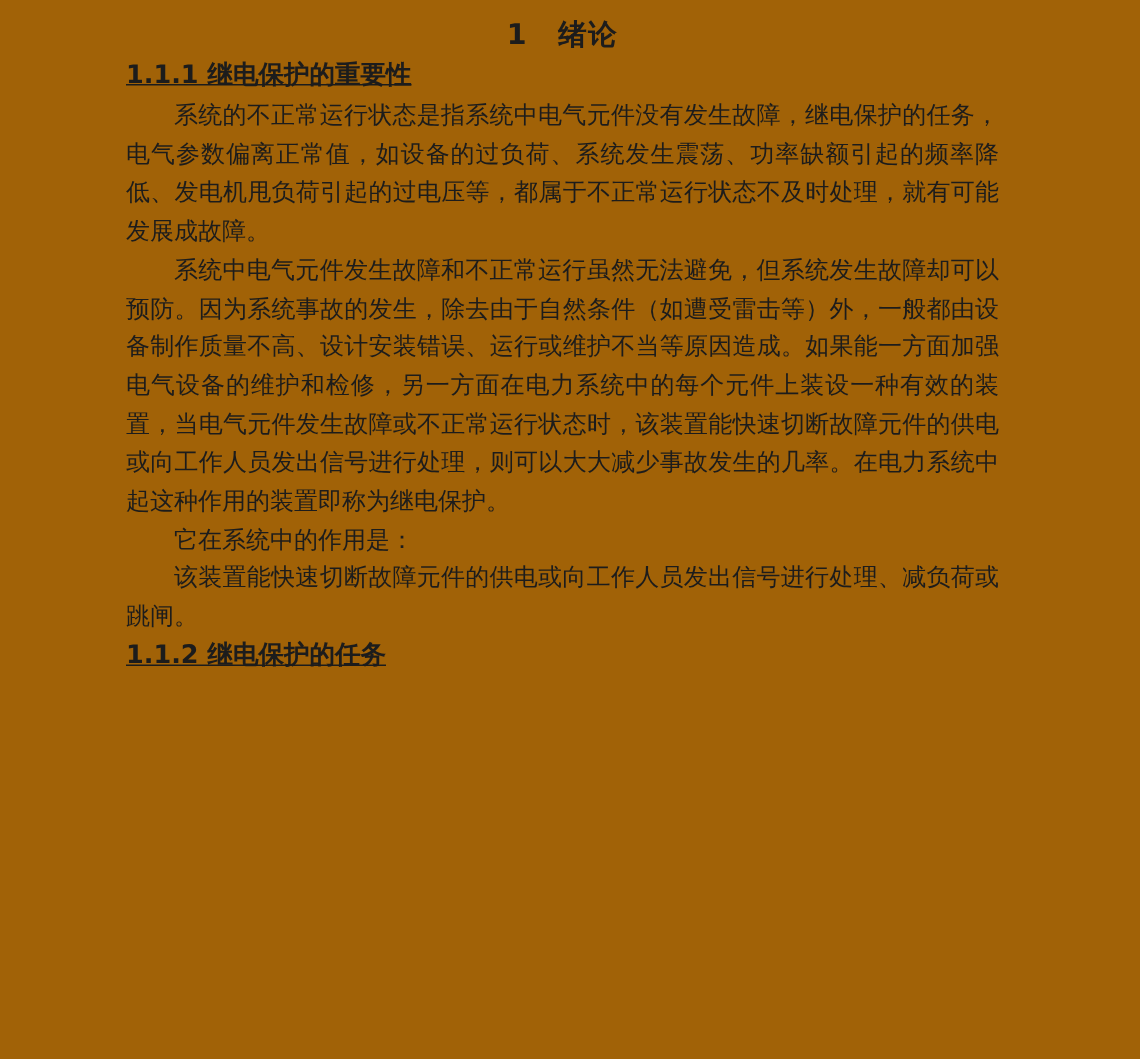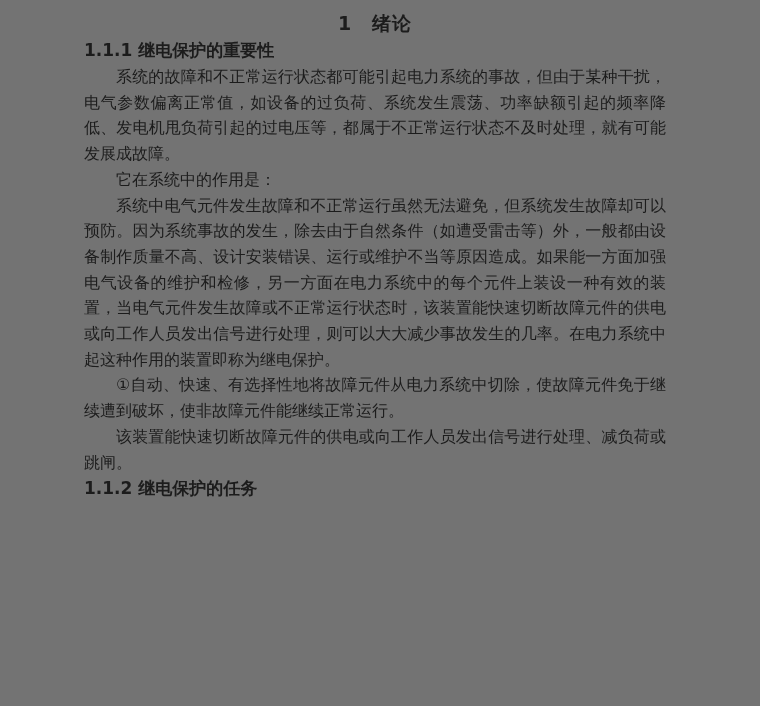--- a/index.html
+++ b/index.html
@@ -4,21 +4,21 @@
 <style>
   html, body {
     margin: 0;
     padding: 0;
     background: #ffffff;
   }
   .page {
     position: relative;
     width: 760px;
     height: 706px;
-    background: #737373;
+    background: #a16207;
     overflow: hidden;
     color: #1c1c1c;
     font-family: "DejaVu Sans", "Liberation Sans", sans-serif;
   }
   .content {
     margin-left: 84px;
     width: 582px;
   }
   .chapter-title {
     padding-top: 9px;
@@ -32,20 +32,21 @@
     margin: 23px 0 0 0;
     font-size: 17px;
     font-weight: 700;
     line-height: 27px;
   }
   .sub-heading {
     margin: 0;
     font-size: 17px;
     font-weight: 700;
     line-height: 27px;
+    text-decoration: underline;
   }
   .body-para {
     margin: 0;
     font-size: 16px;
     line-height: 25.7px;
     text-align: justify;
     text-indent: 2em;
     word-break: break-all;
   }
 </style>
@@ -53,28 +54,27 @@
 <body>
 
 <div class="page">
   <div class="content">
 
     <div class="chapter-title">1　绪论</div>
 
 
     <h3 class="sub-heading">1.1.1 继电保护的重要性</h3>
 
-    <p class="body-para">系统的故障和不正常运行状态都可能引起电力系统的事故，但由于某种干扰，电气参数偏离正常值，如设备的过负荷、系统发生震荡、功率缺额引起的频率降低、发电机甩负荷引起的过电压等，都属于不正常运行状态不及时处理，就有可能发展成故障。</p>
+    <p class="body-para">系统的不正常运行状态是指系统中电气元件没有发生故障，继电保护的任务，电气参数偏离正常值，如设备的过负荷、系统发生震荡、功率缺额引起的频率降低、发电机甩负荷引起的过电压等，都属于不正常运行状态不及时处理，就有可能发展成故障。</p>
 
+
+    <p class="body-para">系统中电气元件发生故障和不正常运行虽然无法避免，但系统发生故障却可以预防。因为系统事故的发生，除去由于自然条件（如遭受雷击等）外，一般都由设备制作质量不高、设计安装错误、运行或维护不当等原因造成。如果能一方面加强电气设备的维护和检修，另一方面在电力系统中的每个元件上装设一种有效的装置，当电气元件发生故障或不正常运行状态时，该装置能快速切断故障元件的供电或向工作人员发出信号进行处理，则可以大大减少事故发生的几率。在电力系统中起这种作用的装置即称为继电保护。</p>
 
     <p class="body-para">它在系统中的作用是：</p>
 
-    <p class="body-para">系统中电气元件发生故障和不正常运行虽然无法避免，但系统发生故障却可以预防。因为系统事故的发生，除去由于自然条件（如遭受雷击等）外，一般都由设备制作质量不高、设计安装错误、运行或维护不当等原因造成。如果能一方面加强电气设备的维护和检修，另一方面在电力系统中的每个元件上装设一种有效的装置，当电气元件发生故障或不正常运行状态时，该装置能快速切断故障元件的供电或向工作人员发出信号进行处理，则可以大大减少事故发生的几率。在电力系统中起这种作用的装置即称为继电保护。</p>
-
-    <p class="body-para">①自动、快速、有选择性地将故障元件从电力系统中切除，使故障元件免于继续遭到破坏，使非故障元件能继续正常运行。</p>
 
     <p class="body-para">该装置能快速切断故障元件的供电或向工作人员发出信号进行处理、减负荷或跳闸。</p>
 
     <h3 class="sub-heading">1.1.2 继电保护的任务</h3>
 
 
   </div>
 </div>
 
 </body></html>

